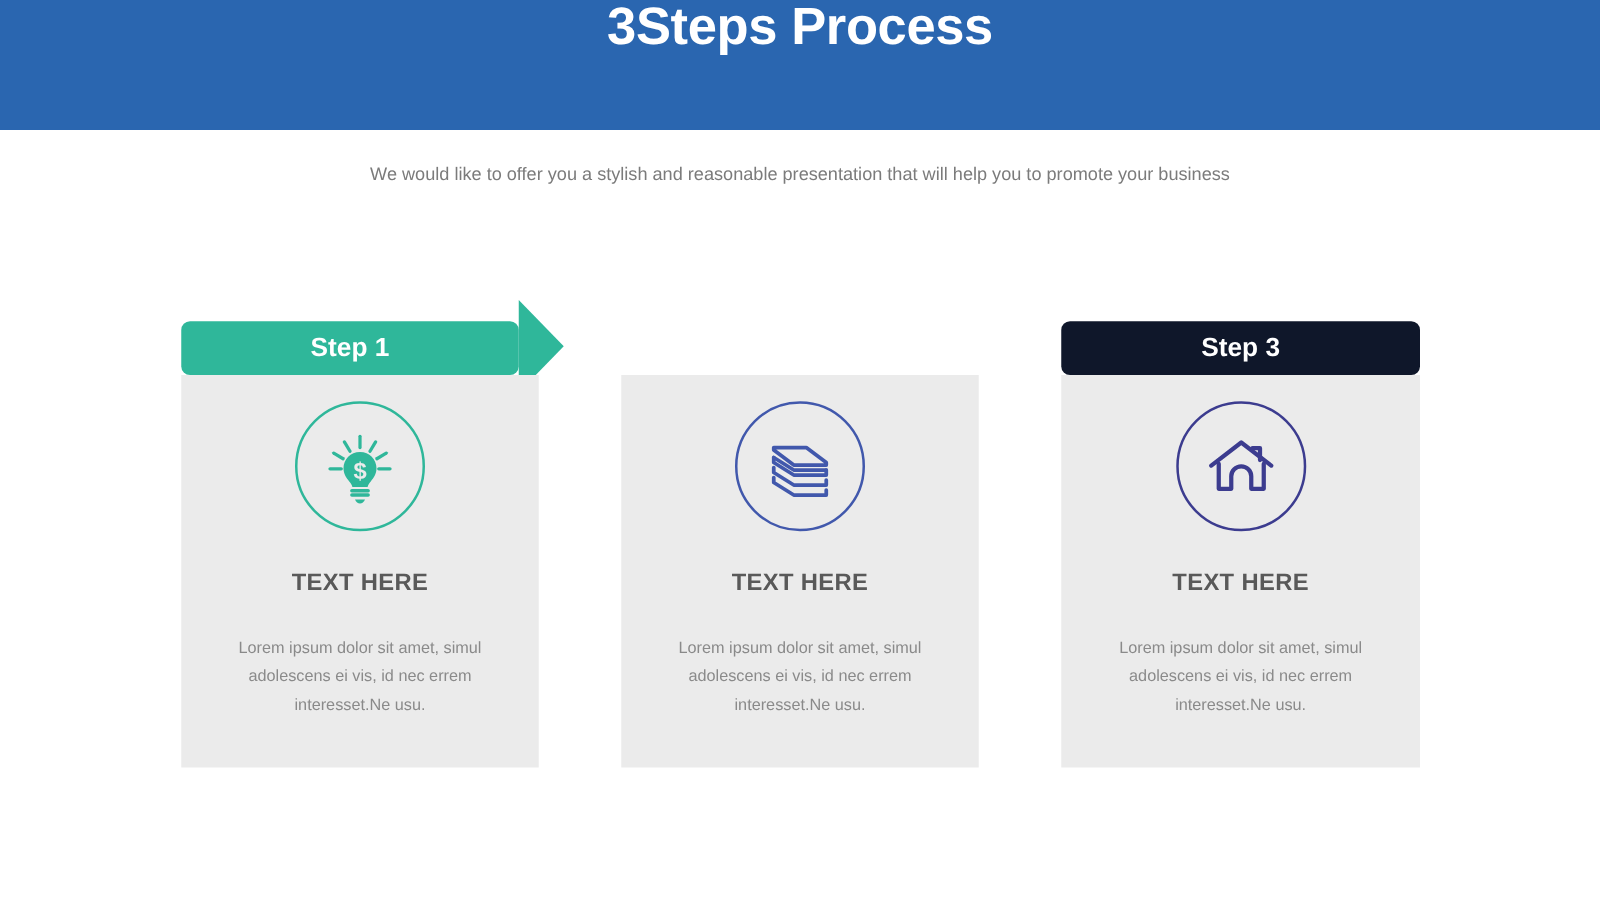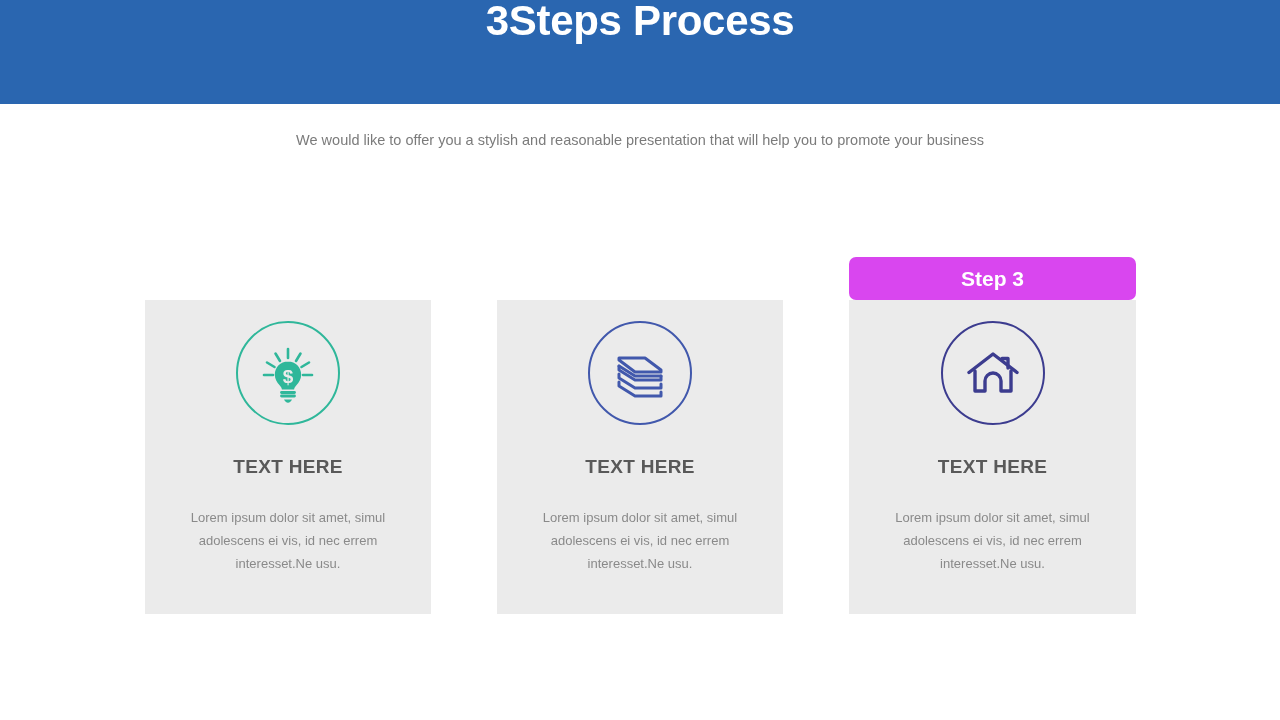--- a/index.html
+++ b/index.html
@@ -171,20 +171,26 @@
 
   <div class="header-banner">
     <h1 class="header-title">3Steps Process</h1>
   </div>
 
   <p class="subtitle">We would like to offer you a stylish and reasonable presentation that will help you to promote your business</p>
 
   <div class="steps">
 
     <div class="step step-1">
+      <div class="step-banner" style="color:#2fb79a">
+        <div class="step-bar" style="background:#2fb79a">
+          <span class="step-label">Step 1</span>
+        </div>
+        <div class="arrow-head"></div>
+      </div>
       <div class="step-body">
         <div class="icon-circle" style="color:#2fb79a">
           <svg width="62" height="62" viewBox="0 0 62 62" fill="none">
             <g stroke="#2fb79a" stroke-width="2.6" stroke-linecap="round">
               <line x1="31" y1="7" x2="31" y2="16"></line>
               <line x1="18.5" y1="11.5" x2="23" y2="19"></line>
               <line x1="43.5" y1="11.5" x2="39" y2="19"></line>
               <line x1="10" y1="20.5" x2="17.5" y2="25"></line>
               <line x1="52" y1="20.5" x2="44.5" y2="25"></line>
               <line x1="7" y1="33" x2="16" y2="33"></line>
@@ -215,21 +221,21 @@
             <path d="M8 38v4l16 10h26v-4"></path>
           </svg>
         </div>
         <div class="step-heading">TEXT HERE</div>
         <div class="step-text">Lorem ipsum dolor sit amet, simul adolescens ei vis, id nec errem interesset.Ne usu.</div>
       </div>
     </div>
 
     <div class="step step-3">
       <div class="step-banner" style="color:#3c3c8f">
-        <div class="step-bar" style="background:#d946ef">
+        <div class="step-bar" style="background:#0f172a">
           <span class="step-label">Step 3</span>
         </div>
       </div>
       <div class="step-body">
         <div class="icon-circle" style="color:#3c3c8f">
           <svg width="58" height="58" viewBox="0 0 58 58" fill="none" stroke="#3c3c8f" stroke-width="3.4" stroke-linejoin="round" stroke-linecap="round">
             <path d="M5 28.5L29 10l24 18.5"></path>
             <path d="M11 27v20h10V37a8 8 0 0116 0v10h10V27"></path>
             <path d="M38 14.5h6v9.5"></path>
           </svg>

